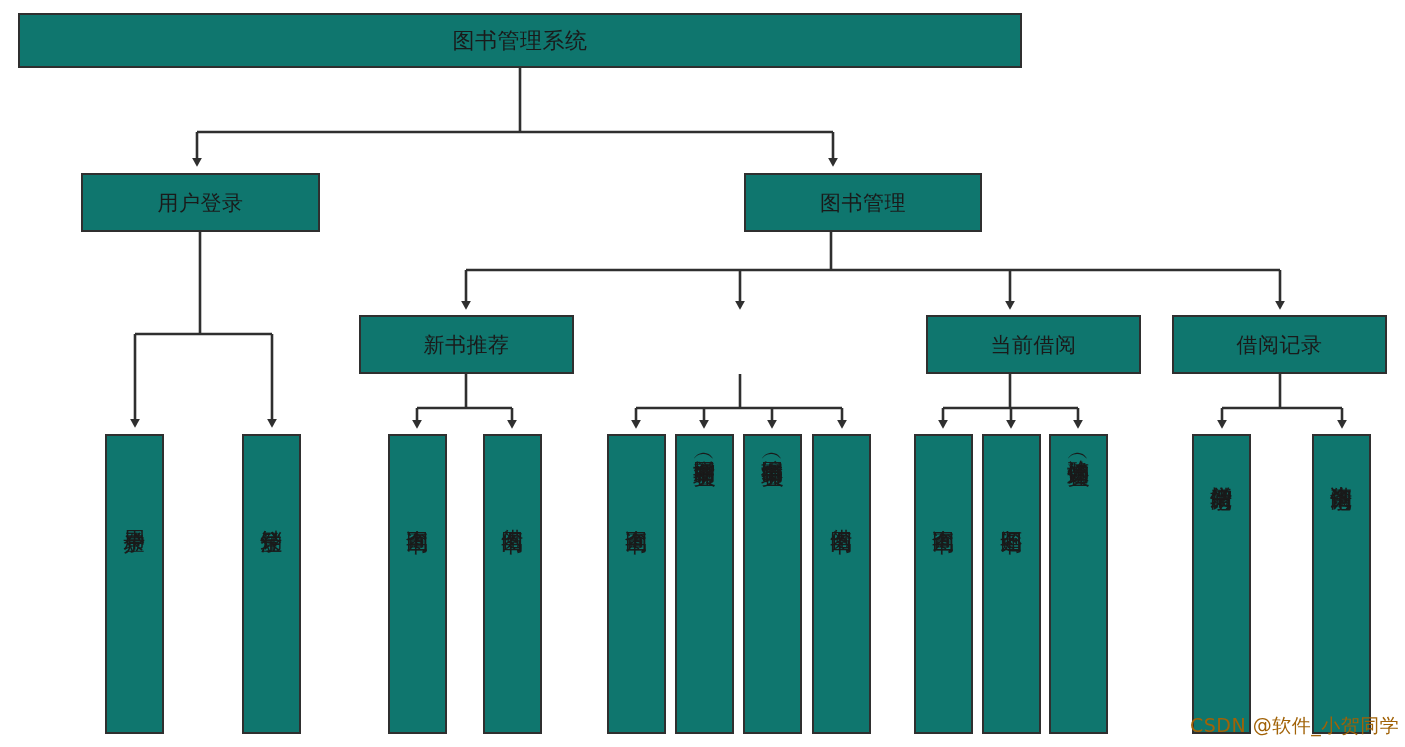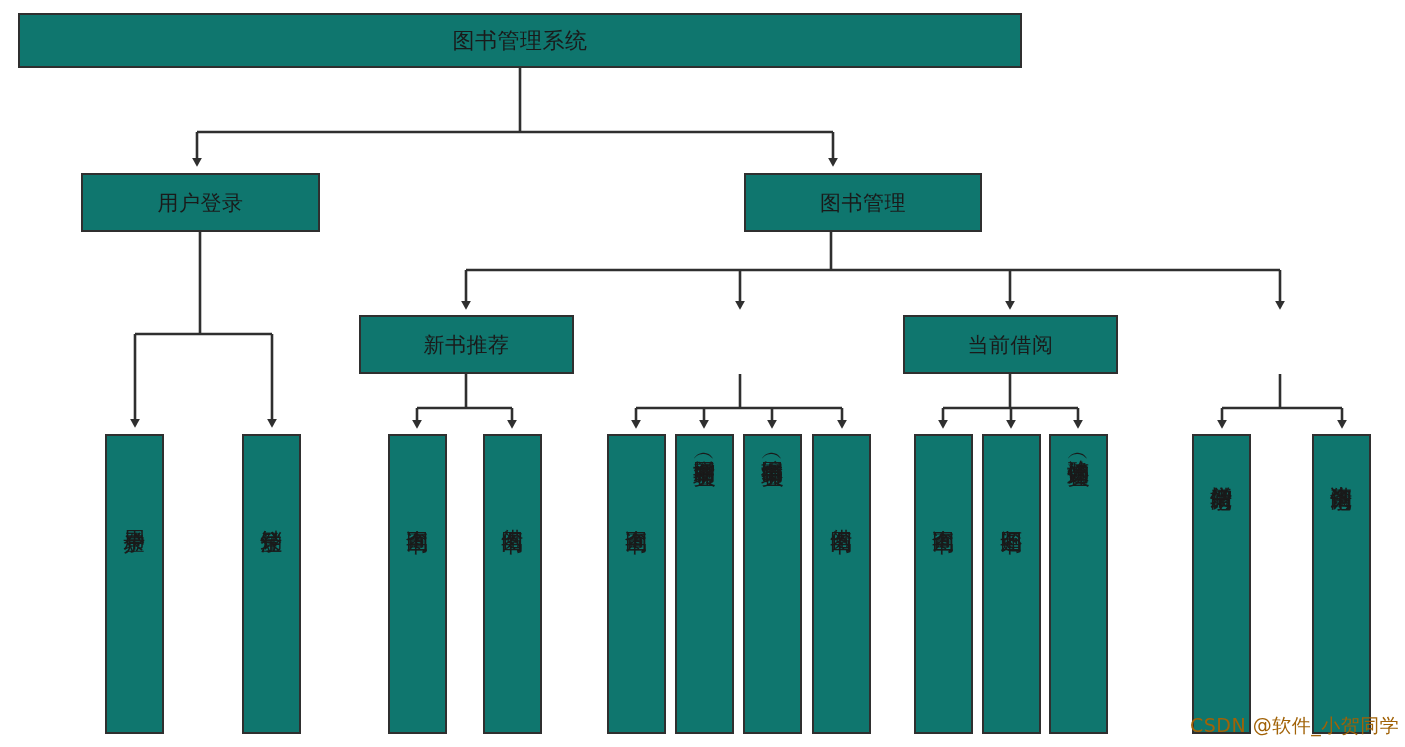--- a/index.html
+++ b/index.html
@@ -131,22 +131,25 @@
   <div class="node horiz" style="left:81px; top:173px; width:239px; height:59px;">
     <span>用户登录</span>
   </div>
   <div class="node horiz" style="left:712px; top:173px; width:238px; height:59px;margin-left:32px;">
     <span>图书管理</span>
   </div>
 
   <div class="node horiz" style="left:359px; top:315px; width:215px; height:59px;">
     <span>新书推荐</span>
   </div>
-  <div class="node horiz" style="left:903px; top:315px; width:215px; height:59px;">
+  <div class="node horiz" style="left:926px; top:315px; width:215px; height:59px;">
     <span>当前借阅</span>
+  </div>
+  <div class="node horiz" style="left:1172px; top:315px; width:215px; height:59px;">
+    <span>借阅记录</span>
   </div>
 
   <div class="node leaf leaf-mid" style="left:105px; top:434px; width:59px; height:300px;">
     <span class="vlabel">用户登录</span>
   </div>
   <div class="node leaf leaf-mid" style="left:242px; top:434px; width:59px; height:300px;">
     <span class="vlabel">注销登录</span>
   </div>
 
   <div class="node leaf leaf-mid" style="left:388px; top:434px; width:59px; height:300px;">

